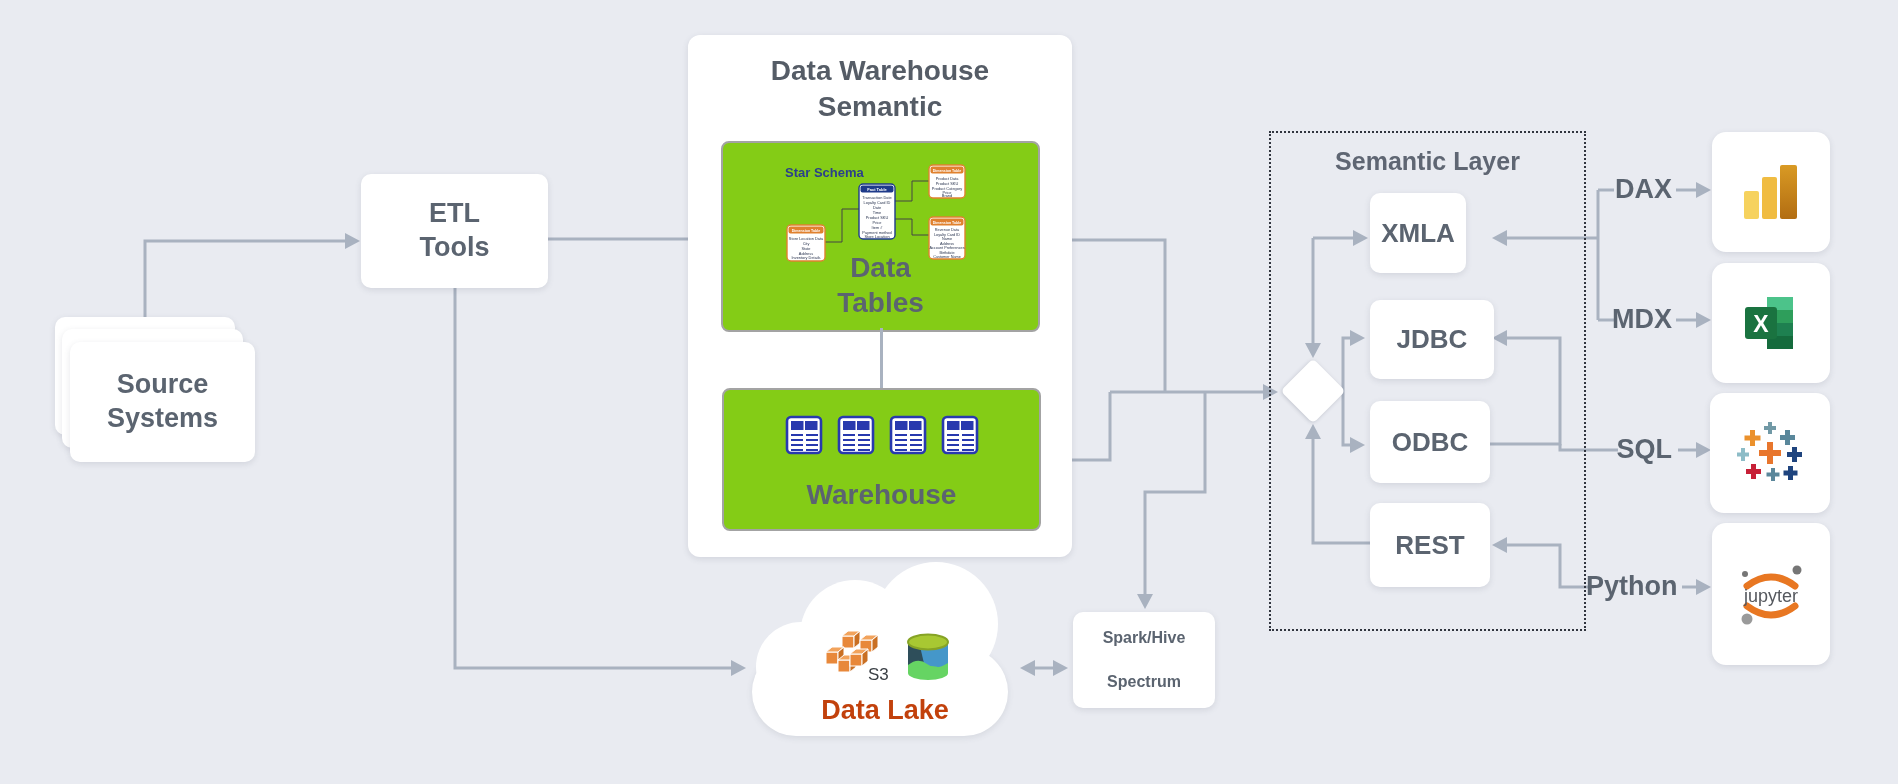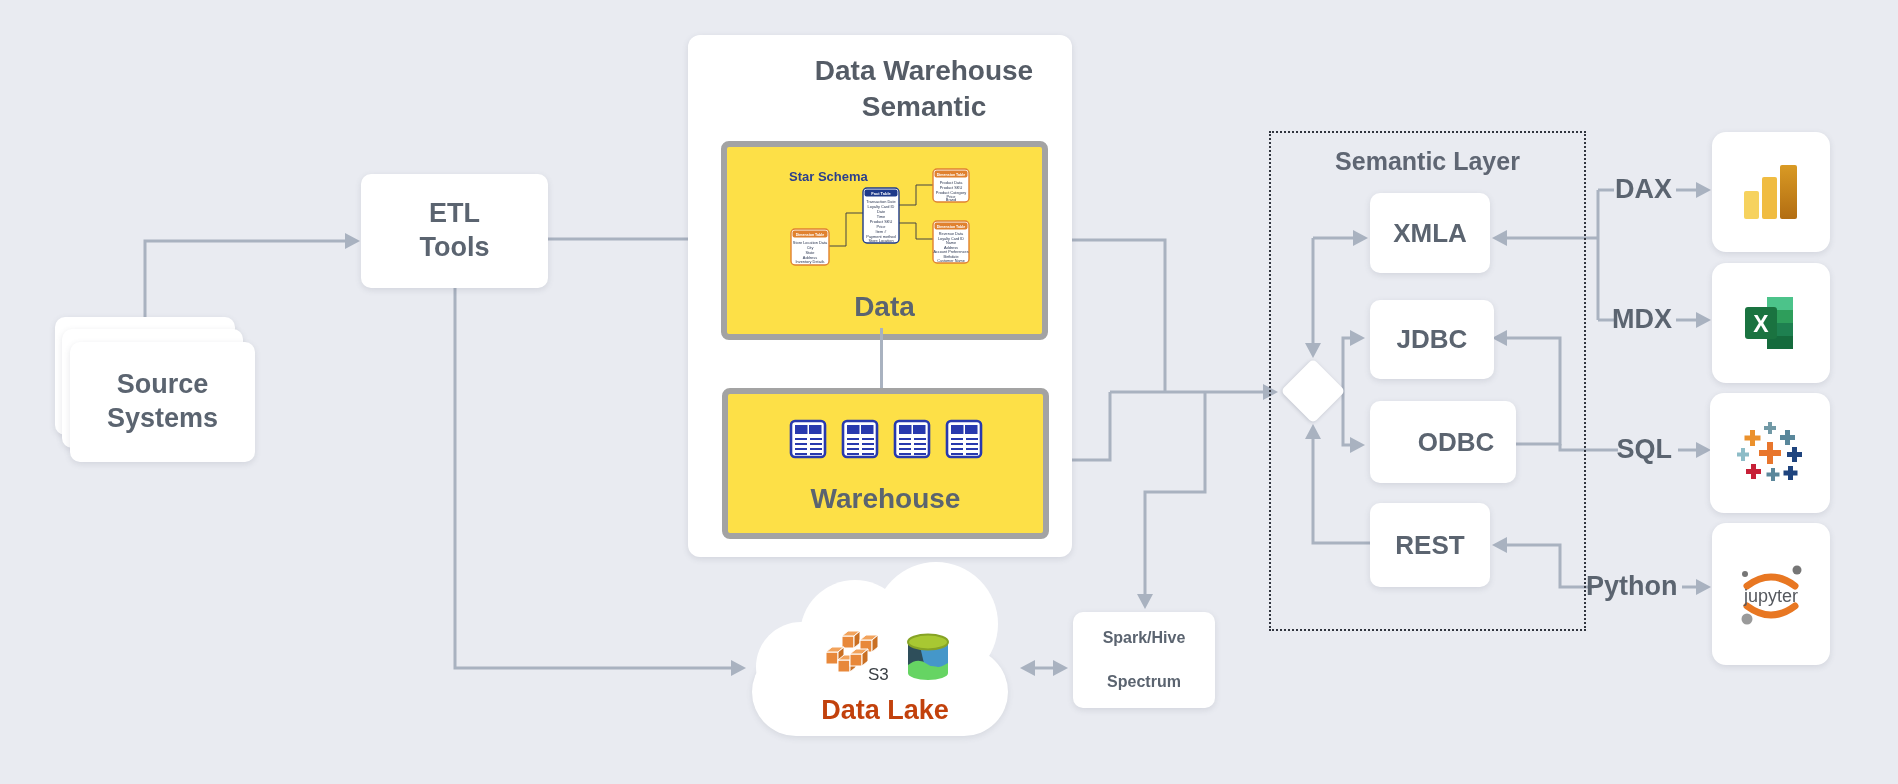--- a/index.html
+++ b/index.html
@@ -4,21 +4,21 @@
 <style>
   html,body{margin:0;padding:0;background:#e9ebf1;}
   #canvas{position:relative;width:1898px;height:784px;background:#e9ebf1;
           font-family:"Liberation Sans",sans-serif;overflow:hidden;}
   .abs{position:absolute;}
   .card{position:absolute;background:#fff;border-radius:10px;
         box-shadow:0 2px 6px rgba(70,80,100,.14);}
   .node-label{display:flex;flex-direction:column;align-items:center;justify-content:center;
         width:100%;height:100%;font-weight:700;color:#5b6470;line-height:1.25;text-align:center;}
   .fs27{font-size:27px;} .fs24{font-size:16px;gap:24px;} .fs26{font-size:26px;}
-  .inner-box{position:absolute;background:#fde047;border:6px solid #a3a3a3;border-radius:8px;}
+  .inner-box{position:absolute;background:#84cc16;border:2px solid #a3a3a3;border-radius:8px;}
   .dotted-box{position:absolute;border:2px dotted #31353f;background:transparent;}
   .diamond{position:absolute;width:46px;height:46px;background:#fff;border-radius:5px;
            transform:rotate(45deg);box-shadow:0 1px 4px rgba(70,80,100,.25);}
   .side-label{position:absolute;font-weight:700;font-size:27px;color:#5b6470;
               width:86px;text-align:right;}
   .tool-card{position:absolute;width:118px;height:120px;background:#fff;border-radius:14px;
              box-shadow:0 2px 6px rgba(70,80,100,.14);display:flex;align-items:center;justify-content:center;}
   .cloud-part{position:absolute;background:#fff;border-radius:50%;}
   svg{display:block;}
   #wires{position:absolute;left:0;top:0;pointer-events:none;}
@@ -90,21 +90,21 @@
   </div>
 
   <div class="card" style="left:361px;top:174px;width:187px;height:114px;">
     <div class="node-label fs27">
       <span>ETL</span>
       <span>Tools</span>
     </div>
   </div>
 
   <div class="card" style="left:688px;top:35px;width:384px;height:522px;border-radius:12px;">
-    <div style="position:absolute;left:0;top:18px;width:100%;text-align:center;font-weight:700;font-size:28px;color:#555c66;line-height:1.3;padding-left:44px;">
+    <div style="position:absolute;left:0;top:18px;width:100%;text-align:center;font-weight:700;font-size:28px;color:#555c66;line-height:1.3;">
       <div>Data Warehouse</div>
       <div>Semantic</div>
     </div>
 
     <div class="inner-box" style="left:33px;top:106px;width:315px;height:187px;">
 
       <svg width="311" height="120" style="position:absolute;left:0;top:6px;">
         <text x="62" y="28" font-size="13" font-weight="700" fill="#2b3f8c">Star Schema</text>
 
         <g stroke="#444" stroke-width="1" fill="none">
@@ -166,20 +166,21 @@
             <text x="224" y="91">Name</text>
             <text x="224" y="95.5">Address</text>
             <text x="224" y="100">Account Preferences</text>
             <text x="224" y="104.5">Birthdate</text>
             <text x="224" y="108.5">Customer Name</text>
           </g>
         </g>
       </svg>
       <div style="position:absolute;left:0;bottom:10px;width:100%;text-align:center;font-weight:700;font-size:28px;color:#5b6470;line-height:1.25;">
         <div>Data</div>
+        <div>Tables</div>
       </div>
     </div>
 
     <div style="position:absolute;left:192px;top:293px;width:3px;height:60px;background:#a9b2c0;"></div>
 
     <div class="inner-box" style="left:34px;top:353px;width:315px;height:139px;">
       <div style="position:absolute;left:0;top:25px;width:100%;display:flex;justify-content:center;gap:14px;">
 
         <svg width="38" height="40">
             <rect x="2" y="2" width="34" height="36" rx="4" fill="#fff" stroke="#2839ae" stroke-width="2.6"></rect>
@@ -298,31 +299,31 @@
       <span>Spark/Hive</span>
       <span>Spectrum</span>
     </div>
   </div>
 
   <div class="dotted-box" style="left:1269px;top:131px;width:313px;height:496px;">
     <div style="position:absolute;left:0;top:14px;width:100%;text-align:center;font-weight:700;font-size:25px;color:#5f6673;">Semantic Layer</div>
   </div>
   <div class="diamond" style="left:1290px;top:368px;"></div>
 
-  <div class="card" style="left:1370px;top:193px;width:120px;height:80px;">
+  <div class="card" style="left:1370px;top:193px;width:96px;height:80px;">
     <div class="node-label fs26">
         <span>XMLA</span>
       </div>
   </div>
   <div class="card" style="left:1370px;top:300px;width:124px;height:79px;">
     <div class="node-label fs26">
         <span>JDBC</span>
       </div>
   </div>
-  <div class="card" style="left:1370px;top:401px;width:120px;height:82px;padding-left:26px;">
+  <div class="card" style="left:1370px;top:401px;width:120px;height:82px;">
     <div class="node-label fs26">
         <span>ODBC</span>
       </div>
   </div>
   <div class="card" style="left:1370px;top:503px;width:120px;height:84px;">
     <div class="node-label fs26">
         <span>REST</span>
       </div>
   </div>
 

